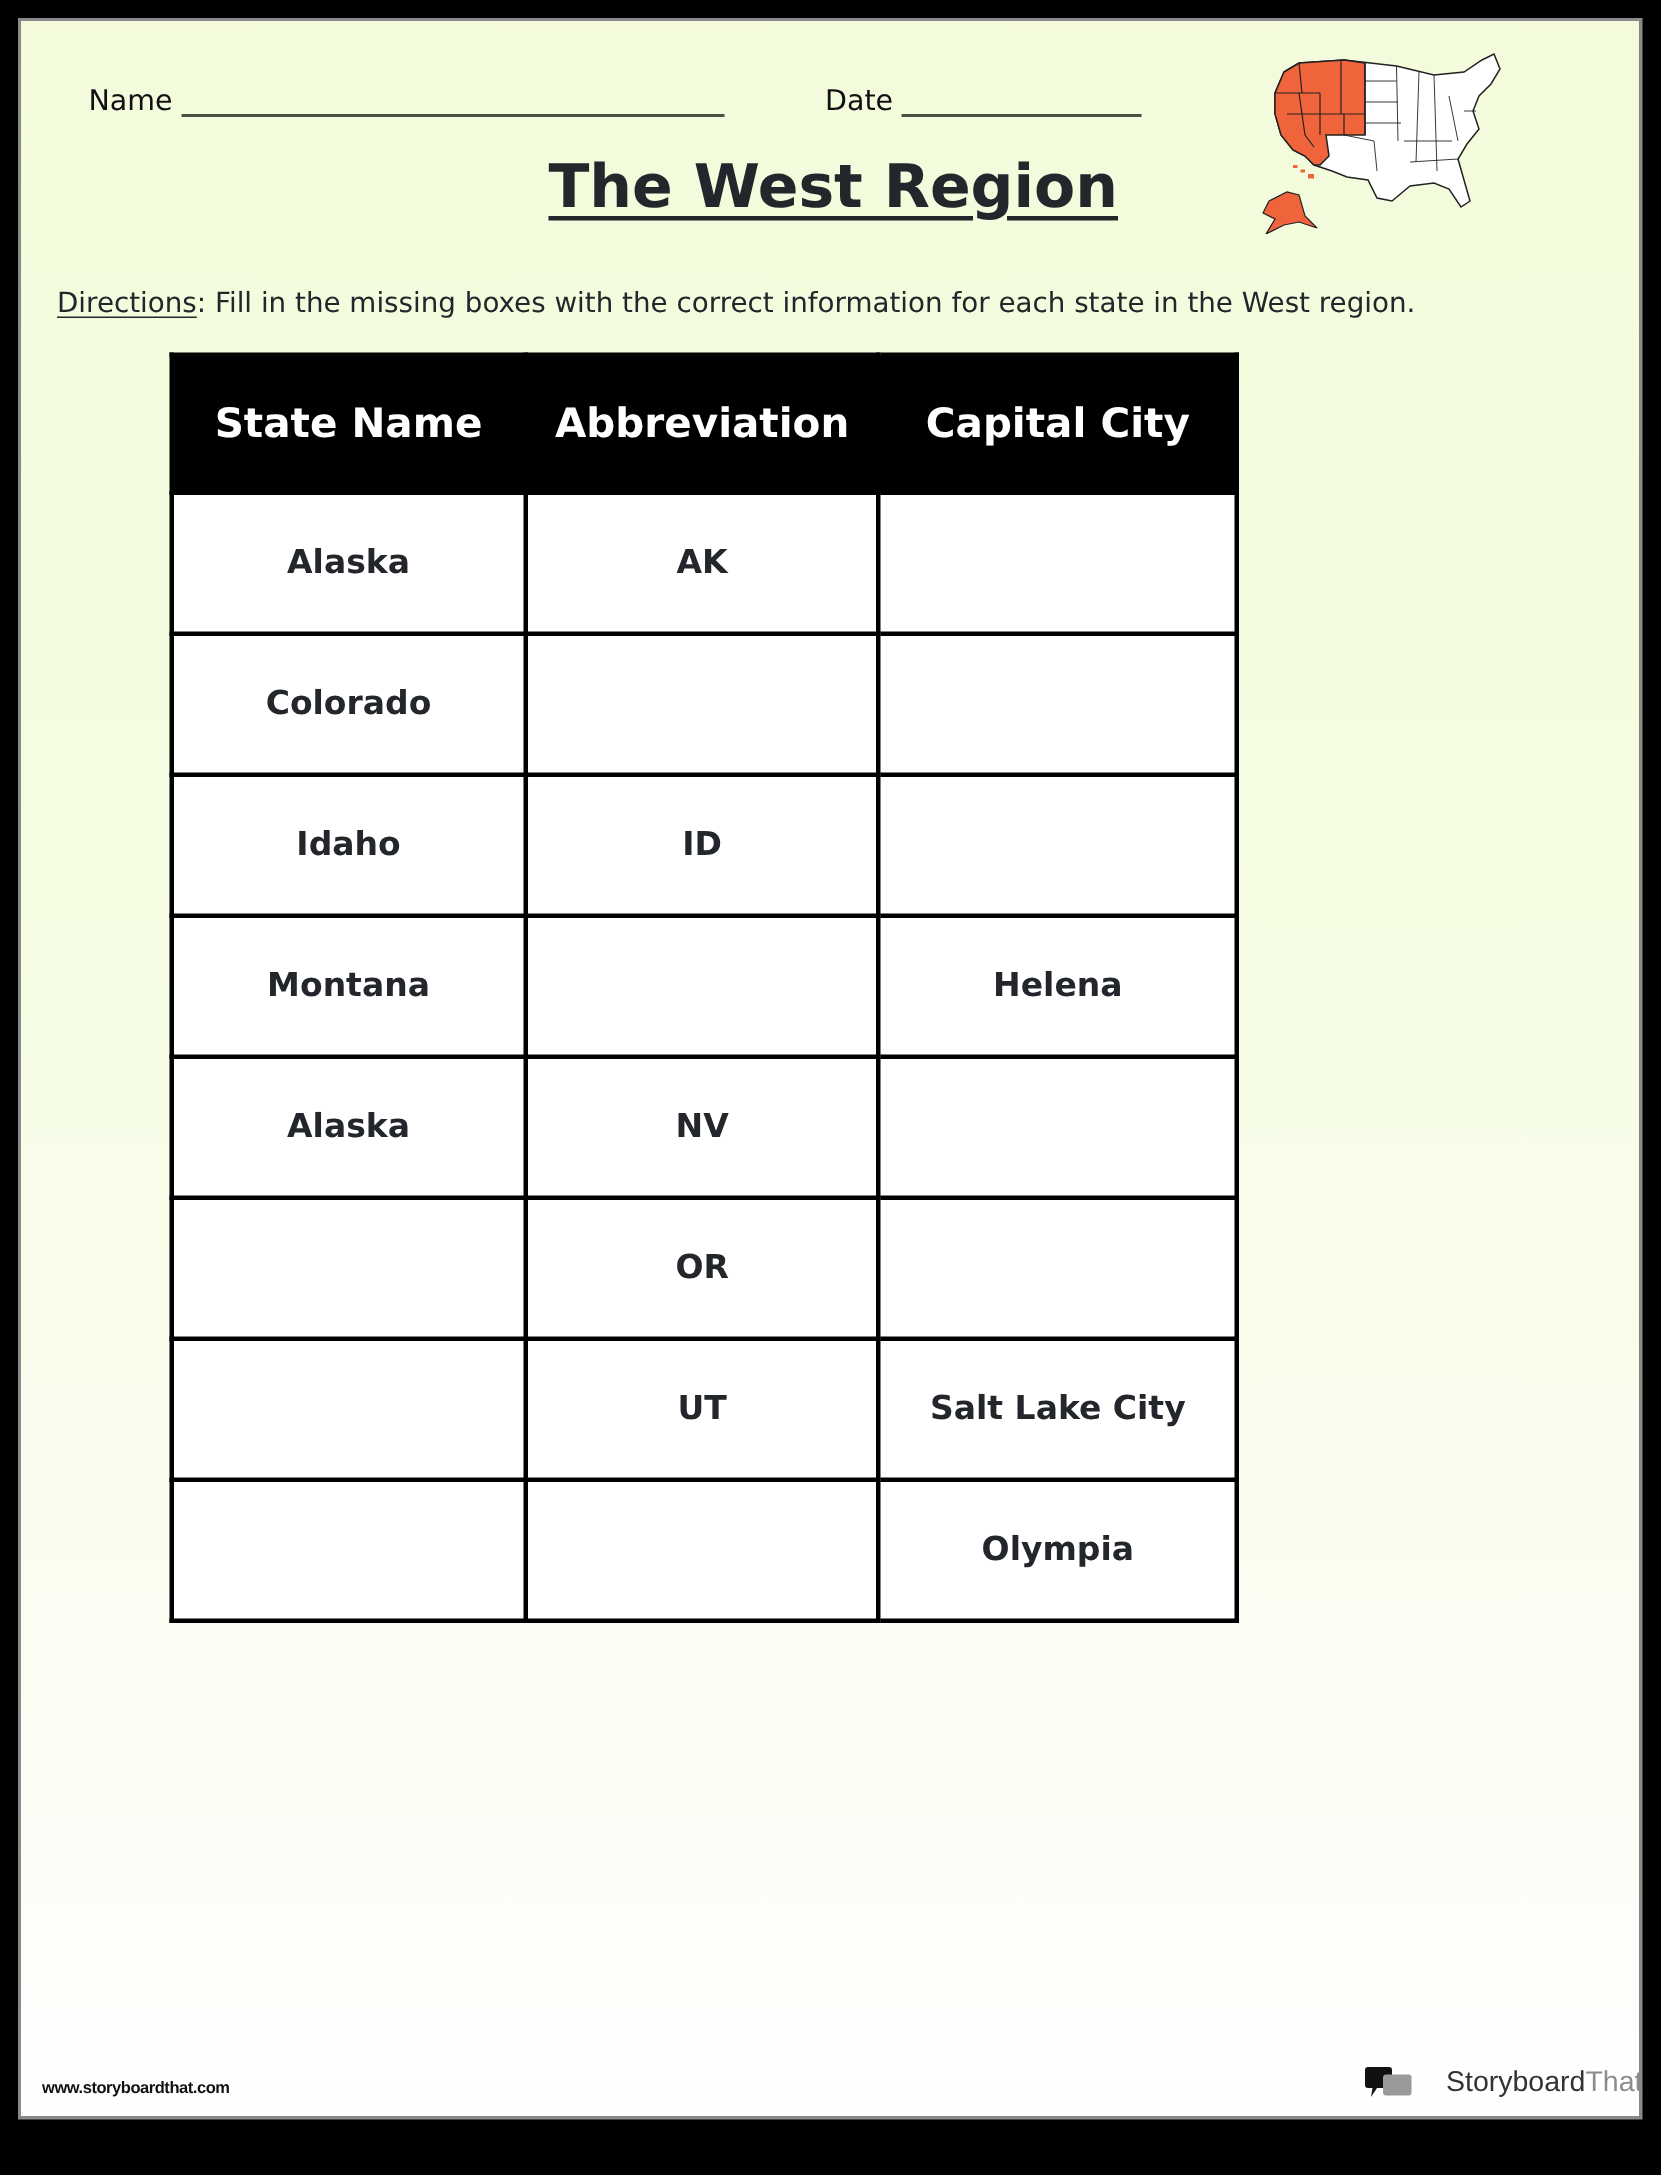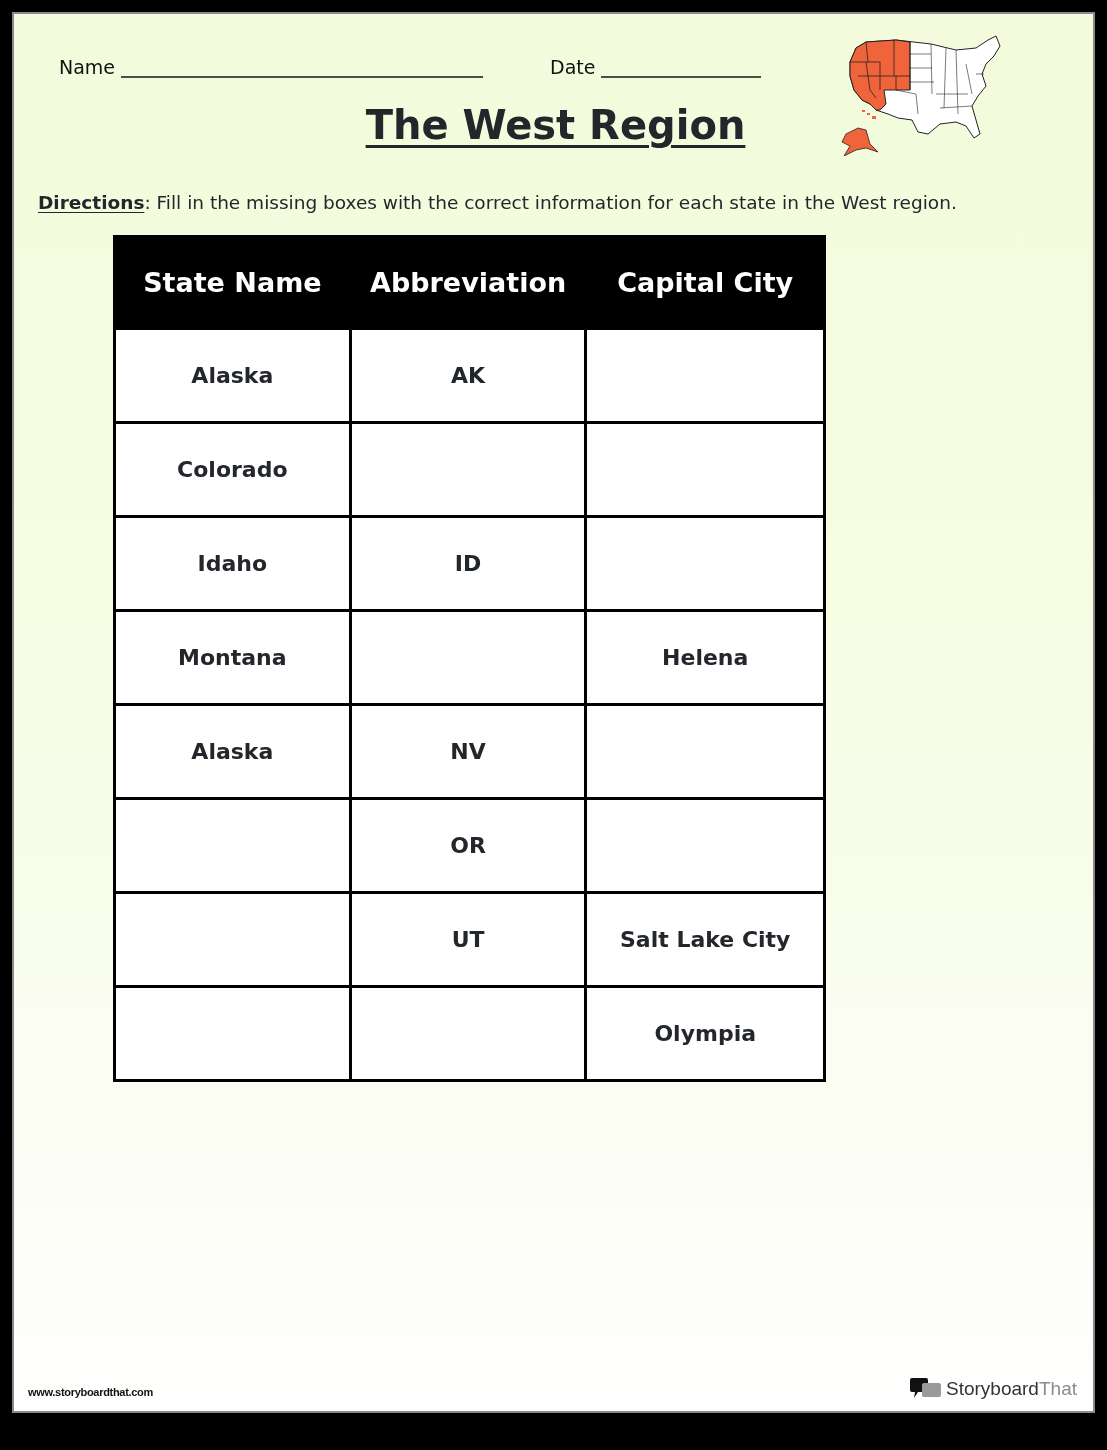--- a/index.html
+++ b/index.html
@@ -14,35 +14,35 @@
     .name-line .rule { display: inline-block; width: 362px; border-bottom: 2px solid #4a4f44; margin-left: 6px; height: 20px; }
     .date-line { position: absolute; left: 536px; top: 42px; font-size: 19px; color: #111; display: flex; align-items: flex-end; }
     .date-line .rule { display: inline-block; width: 160px; border-bottom: 2px solid #4a4f44; margin-left: 6px; height: 20px; }
     .title {
       position: absolute; left: 0; width: 1083px; top: 88px; text-align: center;
       font-size: 40px; font-weight: bold; color: #23262b;
     }
     .title span { text-decoration: underline; text-decoration-thickness: 3px; text-underline-offset: 6px; }
     .map { position: absolute; left: 822px; top: 20px; width: 170px; height: 122px; }
     .directions { position: absolute; left: 24px; top: 178px; font-size: 18.5px; color: #23262b; white-space: nowrap; }
-    .directions .lbl { font-weight: bold; text-decoration: underline; text-underline-offset: 3px; }
+    .directions .lbl { font-weight: normal; text-decoration: underline; text-underline-offset: 3px; }
     table.grid {
       position: absolute; left: 99px; top: 221px; width: 713px;
       border-collapse: collapse; table-layout: fixed;
     }
     table.grid th {
       background: #000; color: #fff; height: 92px; font-size: 27px; font-weight: bold;
       text-align: center; vertical-align: middle; border: 3px solid #000;
     }
     table.grid td {
       background: #fff; height: 94px; font-size: 22px; font-weight: bold; color: #23262b;
       text-align: center; vertical-align: middle; border: 3px solid #000;
     }
     .footer-url { position: absolute; left: 14px; top: 1372px; font-size: 11px; font-weight: bold; color: #111; font-family: "Liberation Sans", sans-serif; letter-spacing: -0.3px; }
-    .brand { position: absolute; left: 896px; top: 1362px; display: flex; align-items: center; gap: 4px; }
+    .brand { position: absolute; left: 896px; top: 1362px; display: flex; align-items: center; gap: 22px; }
     .brand .story { font-size: 19px; color: #333; font-family: "Liberation Sans", sans-serif; }
     .brand .that { font-size: 19px; color: #8c8c8c; font-family: "Liberation Sans", sans-serif; }
   </style>
 </head>
 <body>
 
 <div class="page">
 
   <div class="name-line">
     <span>Name</span>

